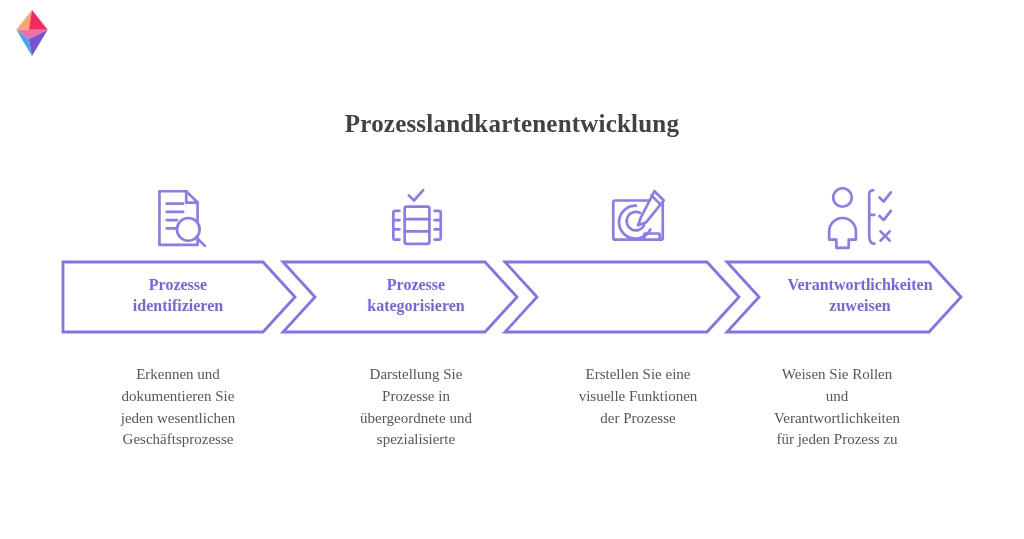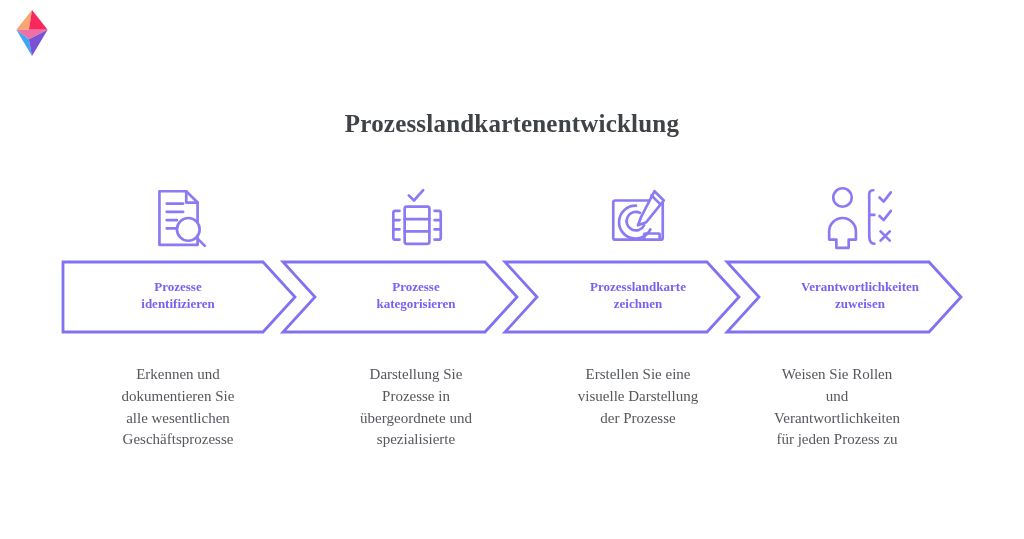--- a/index.html
+++ b/index.html
@@ -18,21 +18,21 @@
     position:absolute;top:0;width:218px;height:72px;
     display:flex;align-items:flex-end;justify-content:center;
   }
   .icon-cell.c1{left:8px;}  .icon-cell.c2{left:246px;}
   .icon-cell.c3{left:468px;} .icon-cell.c4{left:690px;}
   .band{position:relative;height:74px;margin-top:10px;}
   .band svg{display:block;}
   .chev-label{
     position:absolute;top:0;width:190px;height:72px;
     display:flex;align-items:center;justify-content:center;text-align:center;
-    font-weight:700;font-size:13px;line-height:1.3;color:#7a5ff3;
+    font-weight:700;font-size:16px;line-height:1.3;color:#7a5ff3;
     white-space:pre-line;
   }
   .chev-label.c1{left:22px;} .chev-label.c2{left:260px;}
   .chev-label.c3{left:482px;} .chev-label.c4{left:704px;}
   .desc-row{position:relative;margin-top:30px;height:140px;}
   .desc{
     position:absolute;top:0;width:218px;text-align:center;
     font-size:15px;line-height:1.45;color:#54575c;white-space:pre-line;
   }
   .desc.c1{left:8px;} .desc.c2{left:246px;}
@@ -105,38 +105,36 @@
       <svg width="902" height="74" viewBox="0 0 902 74">
         <polygon class="chev" points="2,2 202,2 234,37 202,72 2,72"></polygon>
         <polygon class="chev" points="222,2 424,2 456,37 424,72 222,72 254,37"></polygon>
         <polygon class="chev" points="444,2 646,2 678,37 646,72 444,72 476,37"></polygon>
         <polygon class="chev" points="666,2 868,2 900,37 868,72 666,72 698,37"></polygon>
       </svg>
       <div class="chev-label c1">Prozesse
 identifizieren</div>
       <div class="chev-label c2">Prozesse
 kategorisieren</div>
-      <div class="chev-label c3">Prozesslandkarte
-zeichnen</div>
       <div class="chev-label c4">Verantwortlichkeiten
 zuweisen</div>
     </div>
 
     <div class="desc-row">
       <div class="desc c1">Erkennen und
 dokumentieren Sie
-alle wesentlichen
+jeden wesentlichen
 Geschäftsprozesse</div>
       <div class="desc c2">Darstellung Sie
 Prozesse in
 übergeordnete und
 spezialisierte
 Funktionen</div>
       <div class="desc c3">Erstellen Sie eine
-visuelle Darstellung
+visuelle Funktionen
 der Prozesse</div>
       <div class="desc c4">Weisen Sie Rollen
 und
 Verantwortlichkeiten
 für jeden Prozess zu</div>
     </div>
 
   </div>
 </div>
 

